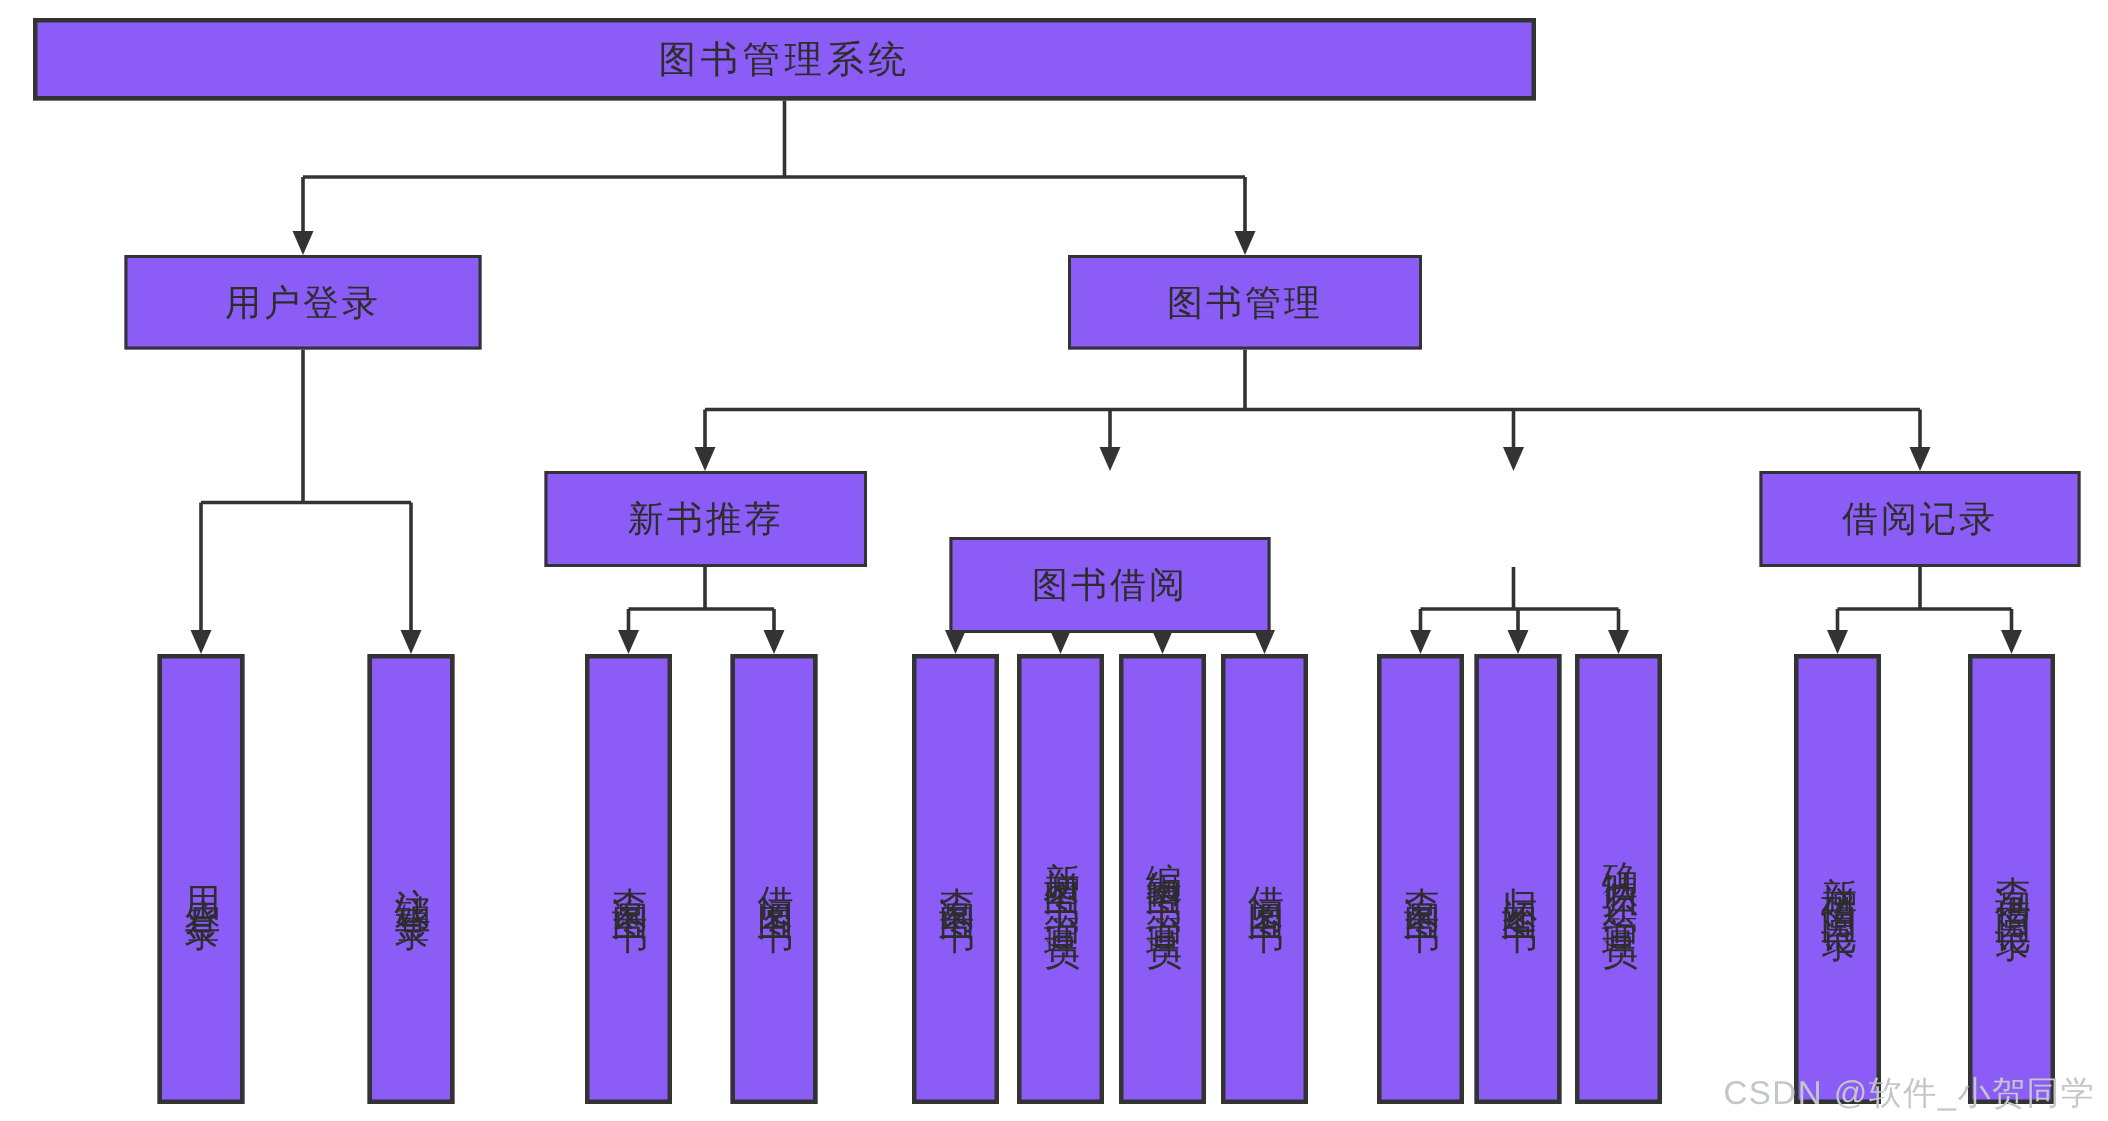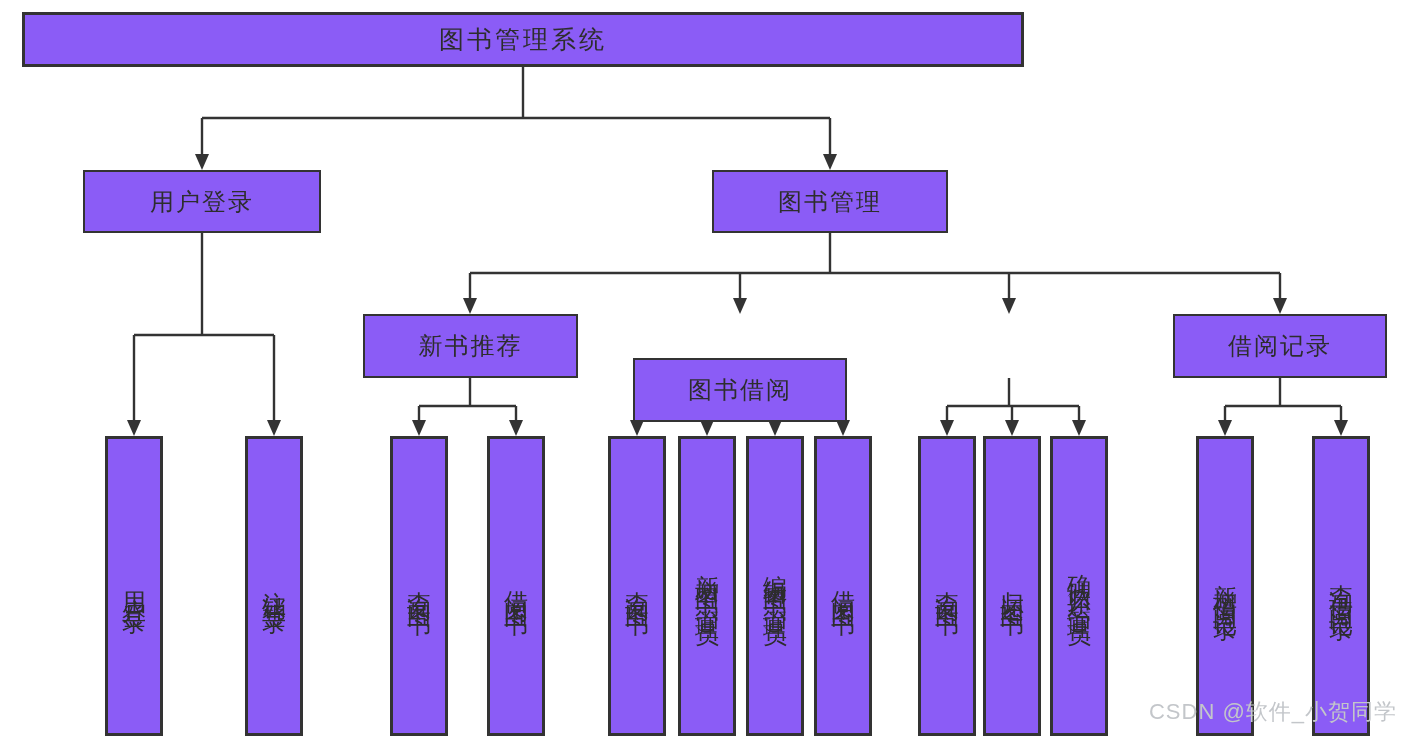--- a/index.html
+++ b/index.html
@@ -50,21 +50,21 @@
     writing-mode: vertical-rl;
     text-orientation: mixed;
     font-size: 24px;
     letter-spacing: 7px;
     line-height: 1;
   }
 
   .watermark {
     position: absolute;
     right: 8px;
-    bottom: 20px;
+    bottom: 3px;
     font-size: 22px;
     letter-spacing: 1px;
     color: #c3c6ca;
     white-space: nowrap;
   }
 </style>
 </head>
 <body>
 
 <div class="canvas">

